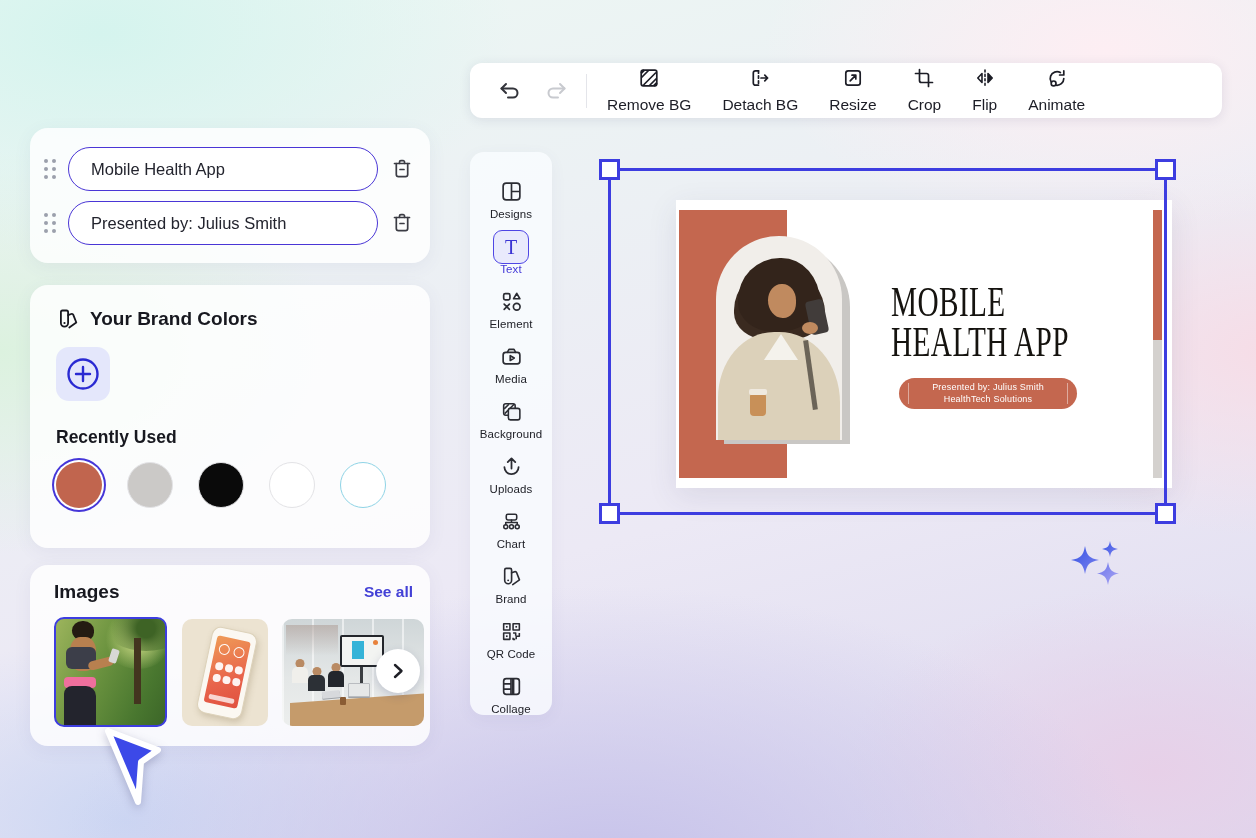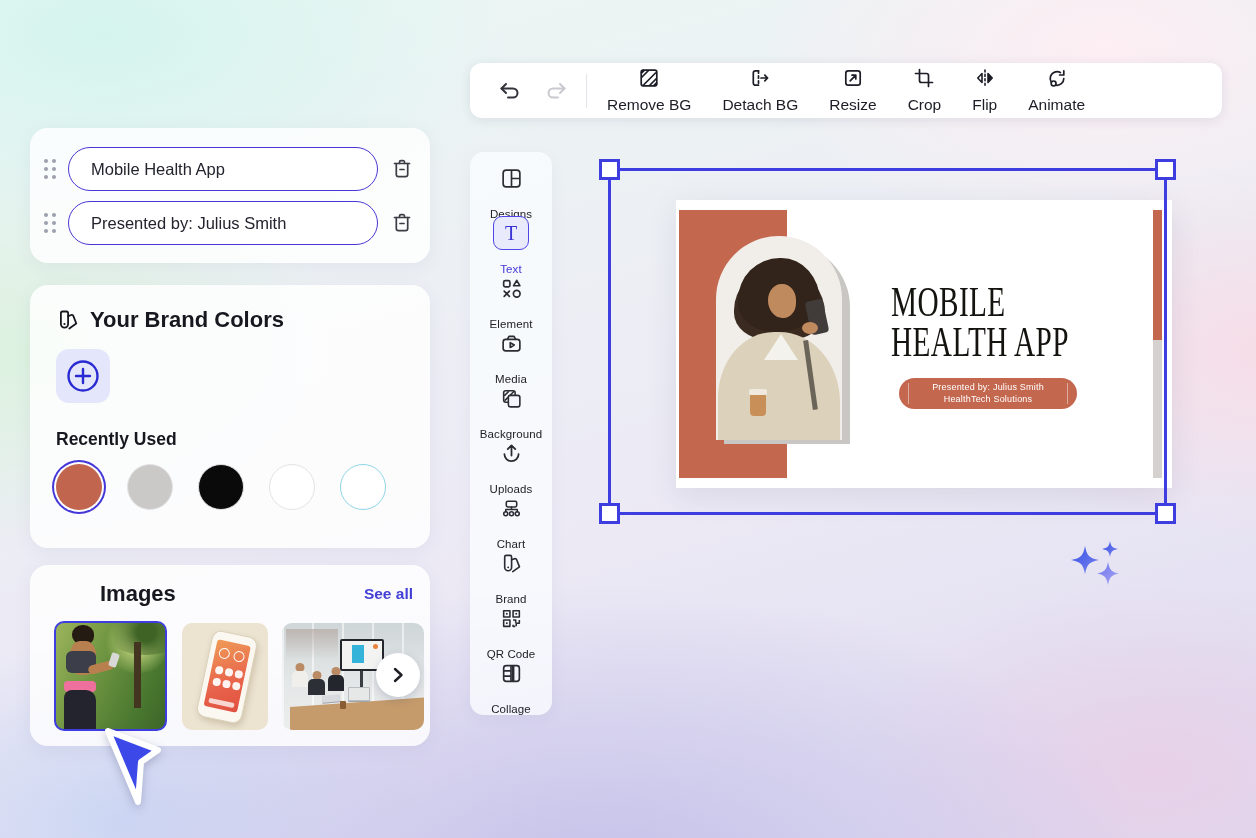--- a/index.html
+++ b/index.html
@@ -44,33 +44,33 @@
   .drag-dots { display:grid; grid-template-columns:repeat(2,4px); grid-gap:4px 4px; padding:2px; cursor:grab; }
   .drag-dots i { width:4px; height:4px; border-radius:50%; background:#9ba0ac; }
   .layer-input {
     flex:1; height:44px; border:1.6px solid #4a36d6; border-radius:22px; background:#fff;
     padding:0 22px; font-family:"Liberation Sans", sans-serif; font-size:16.5px; color:#23242e; outline:none;
   }
   .trash-btn { background:none; border:none; cursor:pointer; padding:2px; display:flex; }
 
   .card-brand { left:30px; top:285px; width:400px; height:263px; padding:22px 26px 0 26px; }
   .brand-head { display:flex; align-items:center; gap:10px; }
-  .card-title { font-size:22px; font-weight:700; color:#17181f; }
+  .card-title { font-size:19px; font-weight:700; color:#17181f; }
   .plus-btn {
     margin-top:16px; width:54px; height:54px; border-radius:13px; border:none; cursor:pointer;
     background:#e4e7fb; display:flex; align-items:center; justify-content:center;
   }
   .recent-title { margin-top:26px; font-size:17.5px; font-weight:700; color:#17181f; }
   .swatch-row { display:flex; gap:25px; margin-top:14px; }
   .swatch { width:46px; height:46px; border-radius:50%; border:1px solid #e3e3e6; cursor:pointer; }
   .swatch.sel { box-shadow:0 0 0 2px #fff, 0 0 0 4px #4536d8; border:none; }
   .swatch.cyanb { border:1px solid #8fd4e6; }
 
   .card-images { left:30px; top:565px; width:400px; height:181px; padding:16px 16px 0 16px; }
-  .img-head { display:flex; align-items:center; justify-content:space-between; padding:0 1px 0 8px;margin-left:46px; }
+  .img-head { display:flex; align-items:center; justify-content:space-between; padding:0 1px 0 8px; }
   .see-all { font-size:15.5px; font-weight:600; color:#4340d6; text-decoration:none; cursor:pointer; }
   .thumb-row { position:relative; margin-top:14px; height:112px; }
   .thumb { position:absolute; border-radius:10px; overflow:hidden; cursor:pointer; }
   .thumb-park { left:8px; top:0; width:113px; height:110px; border:2.5px solid #3d3de0;
     background:linear-gradient(115deg,#9cb45c 0%,#6d9440 40%,#49772f 78%,#3c6628 100%); }
   .thumb-park .sun { position:absolute; right:-8px; top:-10px; width:70px; height:60px; border-radius:50%;
     background:radial-gradient(circle,#d9e58e 0%, rgba(217,229,142,0) 70%); }
   .thumb-park .trunk { position:absolute; left:72%; top:18%; width:7px; height:62%; background:#43351f; }
   .thumb-park .canopy { position:absolute; left:46%; top:-12%; width:80px; height:45px; border-radius:50%;
     background:radial-gradient(circle,#3e6325 20%, rgba(62,99,37,0) 75%); }
@@ -120,21 +120,21 @@
     position:absolute; left:330px; top:32px; width:44px; height:44px; border-radius:50%; border:none; cursor:pointer;
     background:#fff; box-shadow:0 3px 10px rgba(50,60,110,.22); display:flex; align-items:center; justify-content:center;
   }
 
   
   .sidebar {
     position:absolute; left:470px; top:152px; width:82px; height:563px;
     background:rgba(250,252,255,.80); border-radius:14px; box-shadow:0 4px 16px rgba(80,90,140,.06);
     display:flex; flex-direction:column; align-items:center; padding-top:13px;
   }
-  .side-item { width:100%; height:55px; display:flex; flex-direction:column; align-items:center; justify-content:space-between; cursor:pointer; border:none; background:none; }
+  .side-item { width:100%; height:55px; display:flex; flex-direction:column; align-items:center; justify-content:flex-end; cursor:pointer; border:none; background:none; }
   .side-item .ic { height:26px; display:flex; align-items:center; justify-content:center; }
   .side-item .lbl { margin-top:4px; font-size:11.5px; color:#212229; letter-spacing:.1px; }
   .side-item.active .icbox {
     width:36px; height:34px; border:1.6px solid #4f46e5; background:#e9eafc; border-radius:9px;
     display:flex; align-items:center; justify-content:center;
     font-family:"Liberation Serif", serif; font-size:20px; color:#3b34d4; font-weight:500;
   }
   .side-item.active .lbl { color:#4338d8; margin-top:3px; }
 
   

